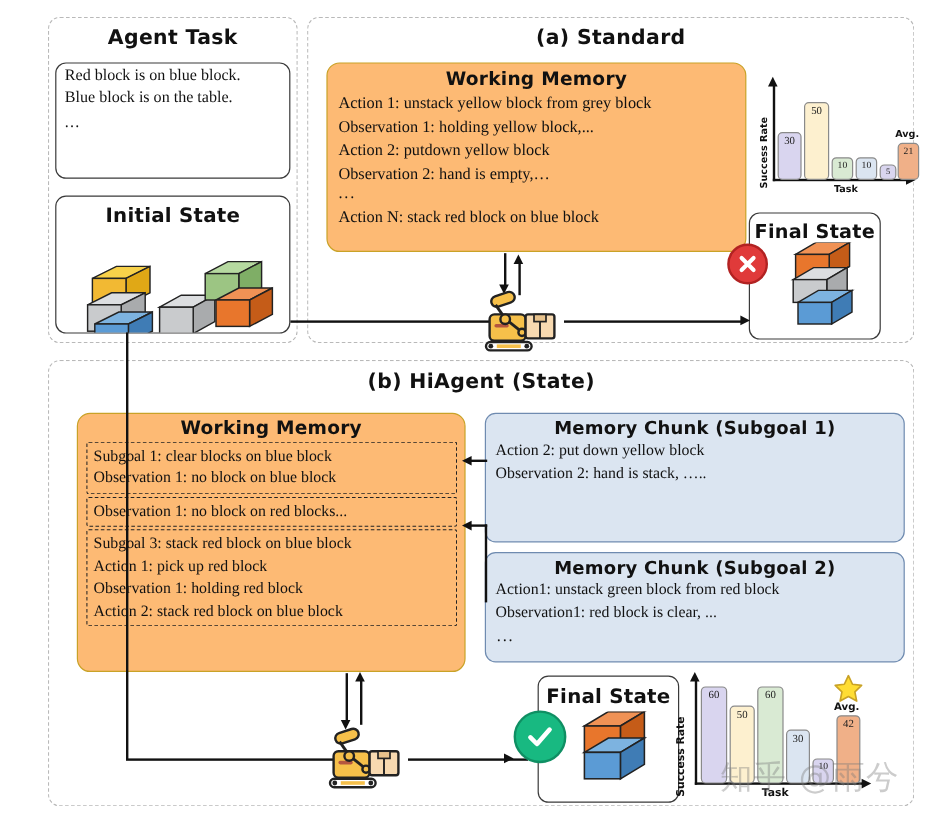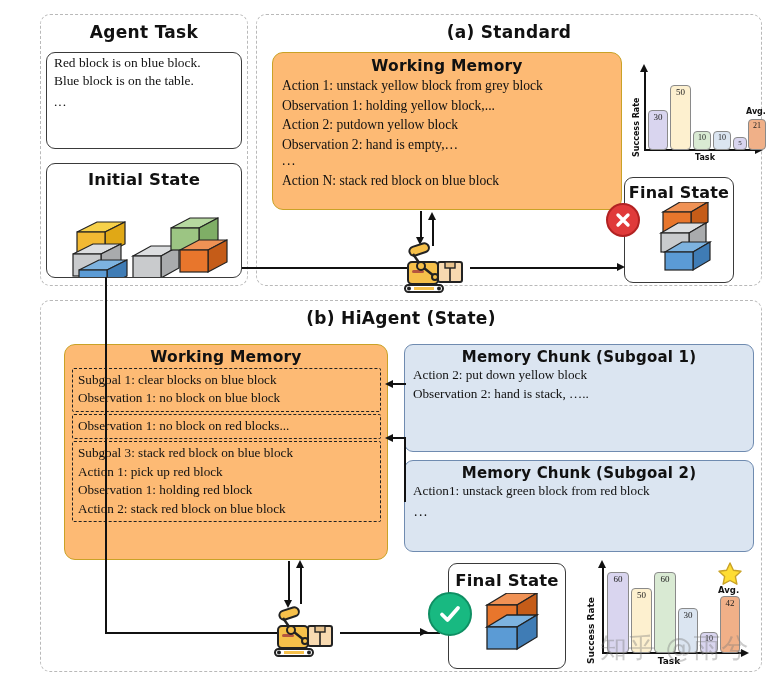--- a/index.html
+++ b/index.html
@@ -361,20 +361,21 @@
     <div class="chunk-lines">
       <div class="serif-line"><b>Action 2:</b><span> put down yellow block</span></div>
       <div class="serif-line"><b>Observation 2:</b><span> hand is stack, …..</span></div>
     </div>
   </div>
 
   <div class="card-blue" id="chunk2">
     <div class="card-title">Memory Chunk (Subgoal 2)</div>
     <div class="chunk-lines">
       <div class="serif-line"><b>Action1:</b><span> unstack green block from red block</span></div>
+      <div class="serif-line"><b>Observation1:</b><span> red block is clear, ...</span></div>
       <div class="dots-line" style="margin-left:1px;margin-top:4px">...</div>
     </div>
   </div>
 
   <div class="ln hline" style="left:392px;top:383px;width:14px"></div>
   <div class="arrowhead ah-left" style="left:385px;top:379.5px"></div>
 
   <div class="ln vline" style="left:404px;top:437px;height:65px"></div>
   <div class="ln hline" style="left:392px;top:437px;width:14px"></div>
   <div class="arrowhead ah-left" style="left:385px;top:433.5px"></div>
@@ -427,21 +428,21 @@
       </g>
     </svg>
   </div>
 
   <div class="badge" id="badge-ok">
     <svg width="30" height="30" viewBox="0 0 30 30">
       <path d="M7 15.5 L12.5 21 L23 9" stroke="#ffffff" stroke-width="3.8" fill="none" stroke-linecap="round" stroke-linejoin="round"></path>
     </svg>
   </div>
 
-  <div class="chart" id="chart-b" style="left:578px;top:560px;width:180px;height:112px">
+  <div class="chart" id="chart-b" style="left:555px;top:560px;width:180px;height:112px">
     <div class="chart-ylabel" style="left:8px;top:104px;font-size:9px">Success Rate</div>
     <div class="axis vline" style="left:24px;top:6px;width:1.6px;height:88px;position:absolute;background:#111"></div>
     <div class="arrowhead ah-up" style="left:20.2px;top:0px"></div>
     <div class="axis hline" style="left:24px;top:92.4px;width:140px;height:1.6px;position:absolute;background:#111"></div>
     <div class="arrowhead ah-right" style="left:163px;top:89px"></div>
 
     <div class="bar" style="left:29px;top:12px;width:22px;height:81px;background:#d9d5ef">
         <span style="font-size:9px">60</span>
       </div>
     <div class="bar" style="left:53px;top:28px;width:21px;height:65px;background:#fdf0cf">

